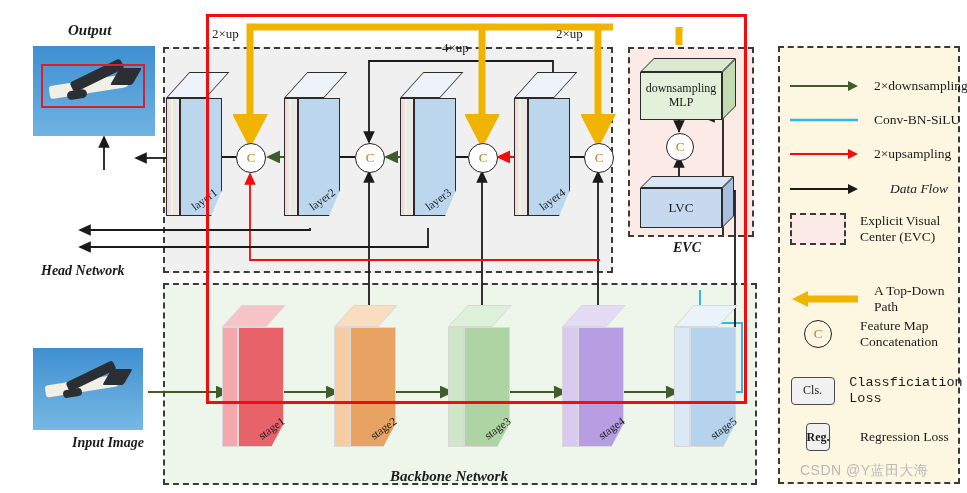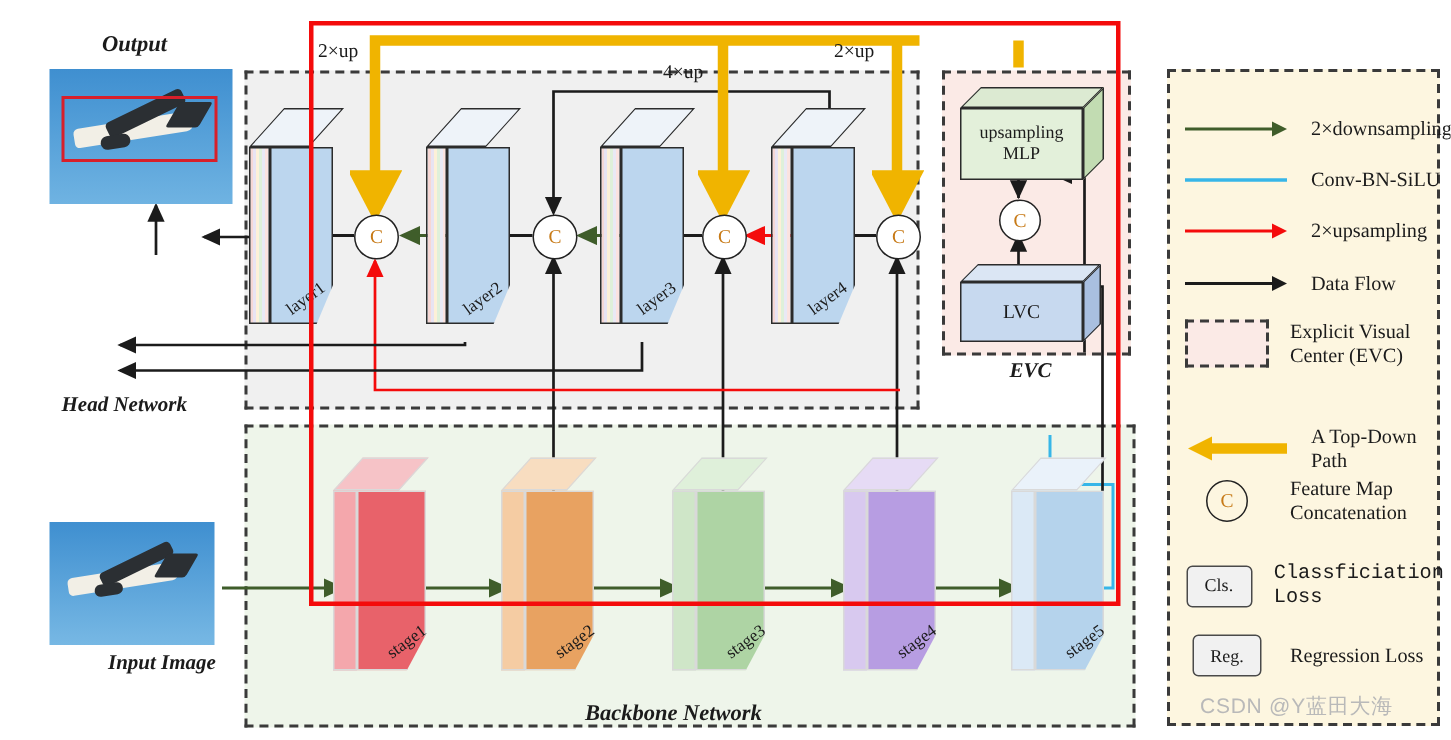--- a/index.html
+++ b/index.html
@@ -175,21 +175,21 @@
   <div class="concat" style="left:468px;top:143px;width:28px;height:28px;">C</div>
   <div class="concat" style="left:584px;top:143px;width:28px;height:28px;">C</div>
 
   <div class="abs" style="left:640px;top:58px;width:108px;height:68px;">
     <div class="abs" style="left:0;top:0;width:82px;height:14px;background:#dcead2;border:1.5px solid #2b2b2b;box-sizing:border-box;
                 transform:skewX(-45deg);transform-origin:bottom left;"></div>
     <div class="abs" style="left:82px;top:14px;width:14px;height:48px;background:#c2dcb2;border:1.5px solid #2b2b2b;box-sizing:border-box;
                 transform:skewY(-45deg);transform-origin:top left;"></div>
     <div class="abs" style="left:0;top:14px;width:82px;height:48px;background:#e3f0da;border:1.5px solid #2b2b2b;box-sizing:border-box;
                 display:flex;flex-direction:column;align-items:center;justify-content:center;line-height:1.15;">
-      <span class="lbl" style="font-size:12px;">upsampling</span>
+      <span class="lbl" style="font-size:12px;">downsampling</span>
       <span class="lbl" style="font-size:12px;">MLP</span>
     </div>
   </div>
 
   <div class="concat" style="left:666px;top:133px;width:26px;height:26px;">C</div>
 
   <div class="abs" style="left:640px;top:176px;width:108px;height:56px;">
     <div class="abs" style="left:0;top:0;width:82px;height:12px;background:#dbe6f4;border:1.5px solid #2b2b2b;box-sizing:border-box;
                 transform:skewX(-45deg);transform-origin:bottom left;"></div>
     <div class="abs" style="left:82px;top:12px;width:12px;height:40px;background:#a9bfe0;border:1.5px solid #2b2b2b;box-sizing:border-box;
@@ -304,21 +304,21 @@
       <path d="M58,2 L68,7 L58,12 z" fill="#f40b0b"></path>
     </svg>
     <span class="legtext" style="margin-left:14px;">2×upsampling</span>
   </div>
 
   <div class="legrow" style="left:790px;top:181px;">
     <svg width="70" height="14" style="position:relative;">
       <line x1="0" y1="7" x2="58" y2="7" stroke="#1b1b1b" stroke-width="2"></line>
       <path d="M58,2 L68,7 L58,12 z" fill="#1b1b1b"></path>
     </svg>
-    <span class="legtext" style="margin-left:14px;">Data Flow</span>
+    <span class="legtext" style="margin-left:30px;font-style:italic;">Data Flow</span>
   </div>
 
   <div class="legrow" style="left:790px;top:213px;align-items:center;">
     <div style="width:56px;height:32px;border:2px dashed #3a3a3a;background:#fbeae6;box-sizing:border-box;"></div>
     <div style="margin-left:14px;display:flex;flex-direction:column;">
       <span class="legtext">Explicit Visual</span>
       <span class="legtext">Center (EVC)</span>
     </div>
   </div>
 
@@ -342,20 +342,20 @@
 
   <div class="legrow" style="left:790px;top:375px;">
     <div style="width:56px;display:flex;justify-content:center;">
       <div class="lossbox" style="width:44px;height:28px;">Cls.</div>
     </div>
     <span class="legtext" style="margin-left:14px;font-family:Liberation Mono, monospace;">Classficiation Loss</span>
   </div>
 
   <div class="legrow" style="left:790px;top:423px;">
     <div style="width:56px;display:flex;justify-content:center;">
-      <div class="lossbox" style="width:46px;height:28px;">Reg.</div>
+      <div class="lossbox" style="width:24px;height:28px;font-weight:bold;">Reg.</div>
     </div>
     <span class="legtext" style="margin-left:14px;">Regression Loss</span>
   </div>
 
   <div class="wm" style="left:800px;top:462px;">CSDN @Y蓝田大海</div>
 
 </div>
 
 </body></html>

